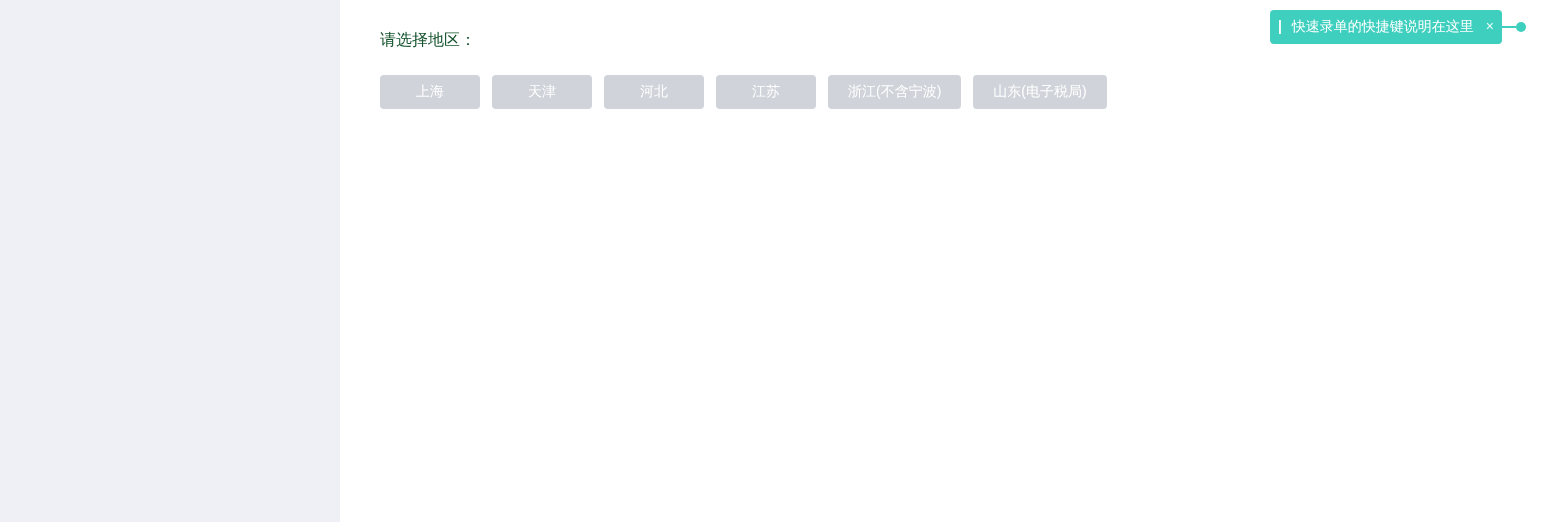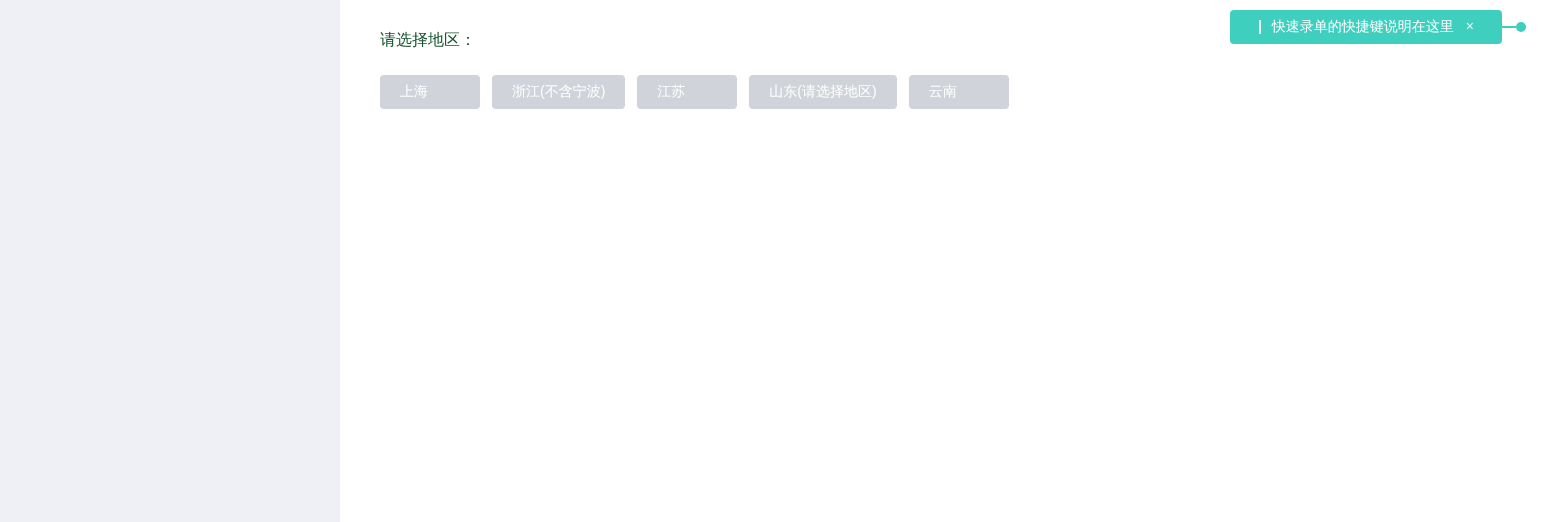--- a/index.html
+++ b/index.html
@@ -51,32 +51,32 @@
 
     .region-btn {
       background: #d0d3d9;
       color: #fff;
       border: none;
       border-radius: 4px;
       padding: 8px 20px;
       font-size: 14px;
       cursor: pointer;
       min-width: 100px;
-      text-align: left;
+      text-align: center;
       font-family: 'Microsoft YaHei', 'PingFang SC', Arial, sans-serif;
     }
 
     
     .tooltip-bar {
       position: absolute;
       top: 10px;
       right: 60px;
       background: #3ecfbe;
       color: #fff;
-      padding: 8px 28px;
+      padding: 8px 8px;
       border-radius: 4px;
       font-size: 14px;
       display: flex;
       align-items: flex-start;
       gap: 8px;
       white-space: nowrap;
     }
 
     .tooltip-bar::before {
       content: '|';
@@ -116,24 +116,25 @@
 <body>
 
 <div class="left-sidebar"></div>
 
 <div class="main-content">
   <div class="page-title">请选择地区：</div>
 
   <div class="region-buttons">
 
   <button class="region-btn">上海</button>
+      <button class="region-btn">天津</button>
+      <button class="region-btn">河北</button>
+      <button class="region-btn">江苏</button>
       <button class="region-btn">浙江(不含宁波)</button>
-      <button class="region-btn">江苏</button>
-      <button class="region-btn">山东(请选择地区)</button>
-      <button class="region-btn">云南</button>
+      <button class="region-btn">山东(电子税局)</button>
     </div>
 </div>
 
 <div class="tooltip-bar">
   <span>快速录单的快捷键说明在这里</span>
   <span class="tooltip-close">×</span>
 </div>
 <div class="tooltip-connector"></div>
 <div class="tooltip-dot"></div>
 

